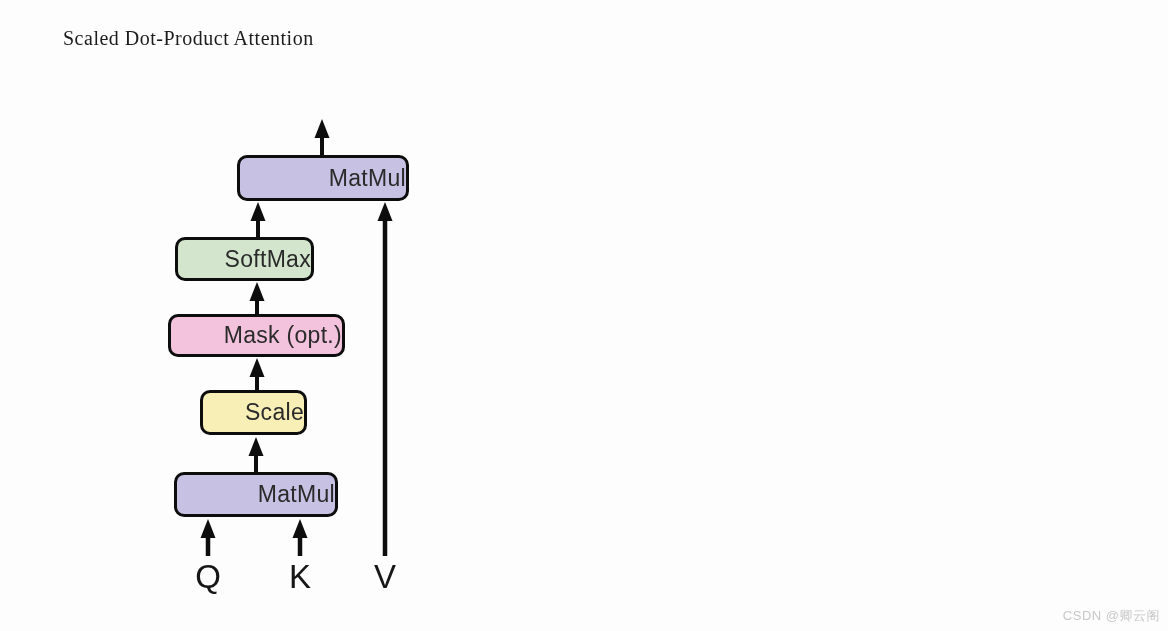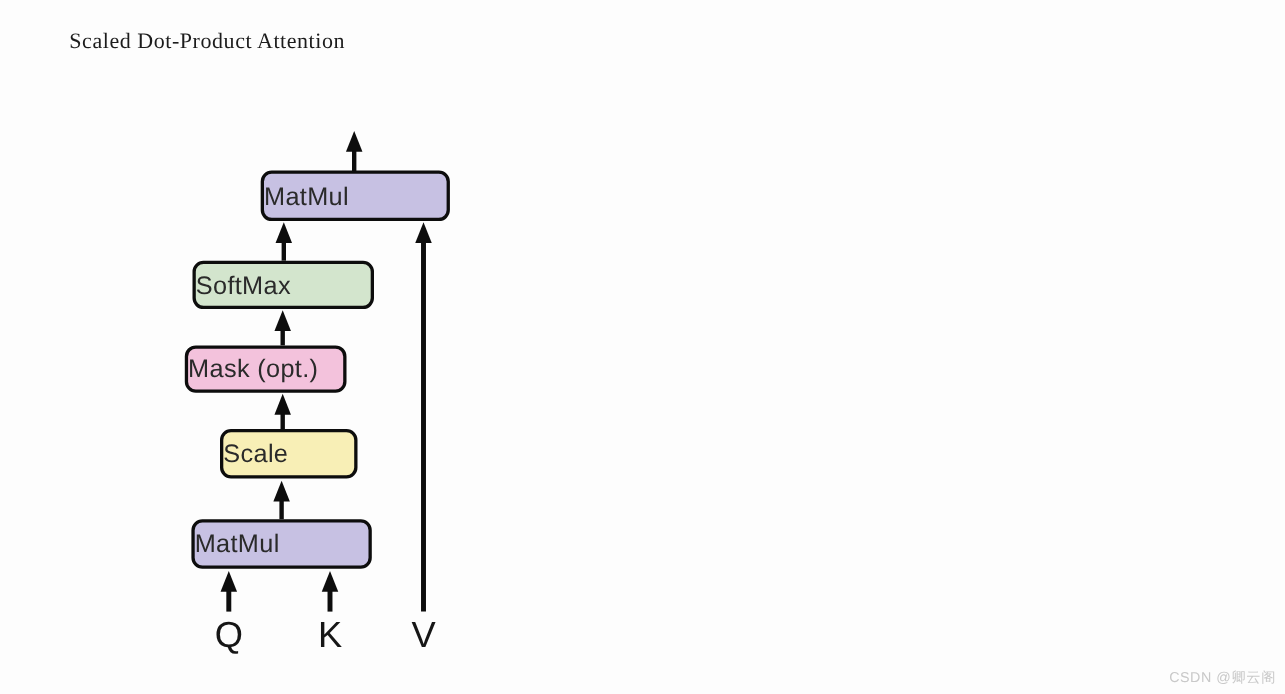--- a/index.html
+++ b/index.html
@@ -33,29 +33,29 @@
     top: 0;
     pointer-events: none;
   }
   .box {
     position: absolute;
     box-sizing: border-box;
     border: 3.5px solid #0d0d0d;
     border-radius: 10px;
     display: flex;
     align-items: center;
-    justify-content: flex-start;
+    justify-content: flex-end;
     font-size: 23px;
     color: #2a2a2a;
     letter-spacing: 0.3px;
   }
   .box-matmul-top    { left: 237px; top: 155px; width: 172px; height: 46px; }
-  .box-softmax       { left: 175px; top: 237px; width: 165px; height: 44px; }
-  .box-mask          { left: 168px; top: 314px; width: 147px; height: 43px; }
-  .box-scale         { left: 200px; top: 390px; width: 125px; height: 45px; }
+  .box-softmax       { left: 175px; top: 237px; width: 139px; height: 44px; }
+  .box-mask          { left: 168px; top: 314px; width: 177px; height: 43px; }
+  .box-scale         { left: 200px; top: 390px; width: 107px; height: 45px; }
   .box-matmul-bottom { left: 174px; top: 472px; width: 164px; height: 45px; }
   .input-label {
     position: absolute;
     width: 60px;
     top: 558px;
     text-align: center;
     font-size: 33px;
     color: #161616;
   }
   .input-q { left: 178px; }

